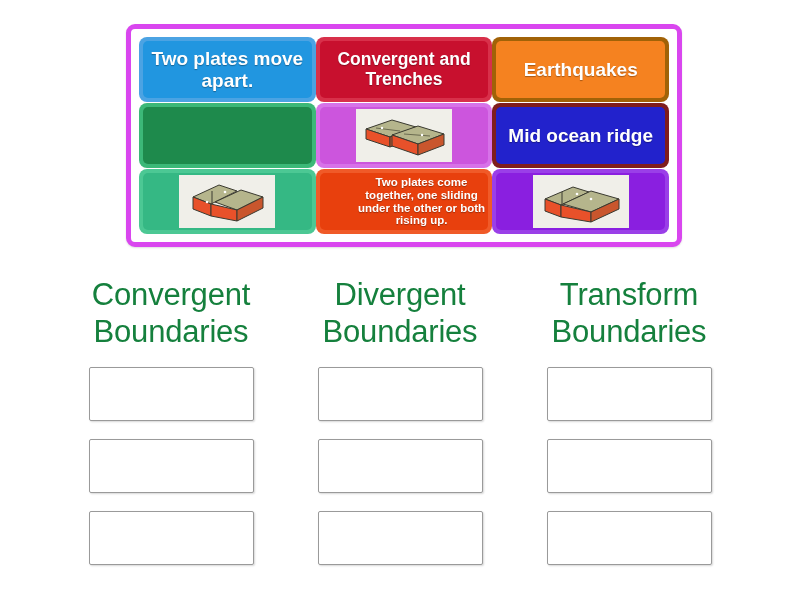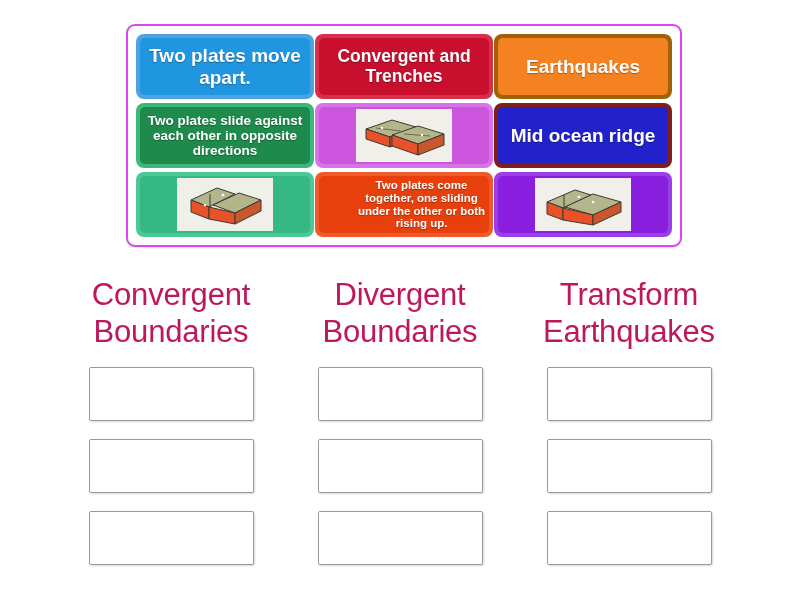--- a/index.html
+++ b/index.html
@@ -17,21 +17,21 @@
 
   
   #tile-tray {
     position: absolute;
     left: 126px;
     top: 24px;
     width: 556px;
     height: 223px;
     box-sizing: border-box;
     background: #ffffff;
-    border: 2px solid #d946ef;
+    border: 5px solid #d946ef;
     border-radius: 9px;
     box-shadow: 0 1px 2px rgba(0,0,0,0.13);
     padding: 8px;
     display: flex;
     flex-direction: column;
     justify-content: space-between;
   }
   .tile-row {
     display: flex;
     flex-direction: row;
@@ -101,21 +101,21 @@
   }
   .column {
     width: 218px;
     display: flex;
     flex-direction: column;
     align-items: center;
   }
   .col-title {
     font-size: 31px;
     line-height: 1.2;
-    color: #be185d;
+    color: #15803d;
     text-align: center;
     font-weight: normal;
     letter-spacing: -0.2px;
     white-space: pre-line;
   }
   .dropzones {
     margin-top: 17px;
     display: flex;
     flex-direction: column;
     gap: 18px;
@@ -153,23 +153,20 @@
     <div class="tile" style="background:#a16207">
       <span class="face" style="background:#F58220"></span>
       <span class="label lg">Earthquakes</span>
     </div>
   </div>
 
   <div class="tile-row">
 
     <div class="tile" style="background:#3CB878">
       <span class="face" style="background:#1E8A4C"></span>
-      <span class="label sm">Two plates slide
-against each other in
-opposite directions</span>
     </div>
 
     <div class="tile" style="background:#D772E8">
       <span class="face" style="background:#CC55DD"></span>
       <span class="thumb">
         <svg viewBox="0 0 96 53" xmlns="http://www.w3.org/2000/svg">
           <rect x="0" y="0" width="96" height="53" fill="#f0efe9"></rect>
 
           <polygon points="10,20 36,11 60,18 34,28" fill="#b5b58c" stroke="#3a3a30" stroke-width="1"></polygon>
           <polygon points="10,20 34,28 34,38 10,30" fill="#e8512a" stroke="#3a3a30" stroke-width="1"></polygon>
@@ -258,21 +255,21 @@
 Boundaries</div>
     <div class="dropzones">
       <div class="dropzone"></div>
       <div class="dropzone"></div>
       <div class="dropzone"></div>
     </div>
   </div>
 
   <div class="column">
     <div class="col-title">Transform
-Earthquakes</div>
+Boundaries</div>
     <div class="dropzones">
       <div class="dropzone"></div>
       <div class="dropzone"></div>
       <div class="dropzone"></div>
     </div>
   </div>
 
 </div>
 
 </body></html>

